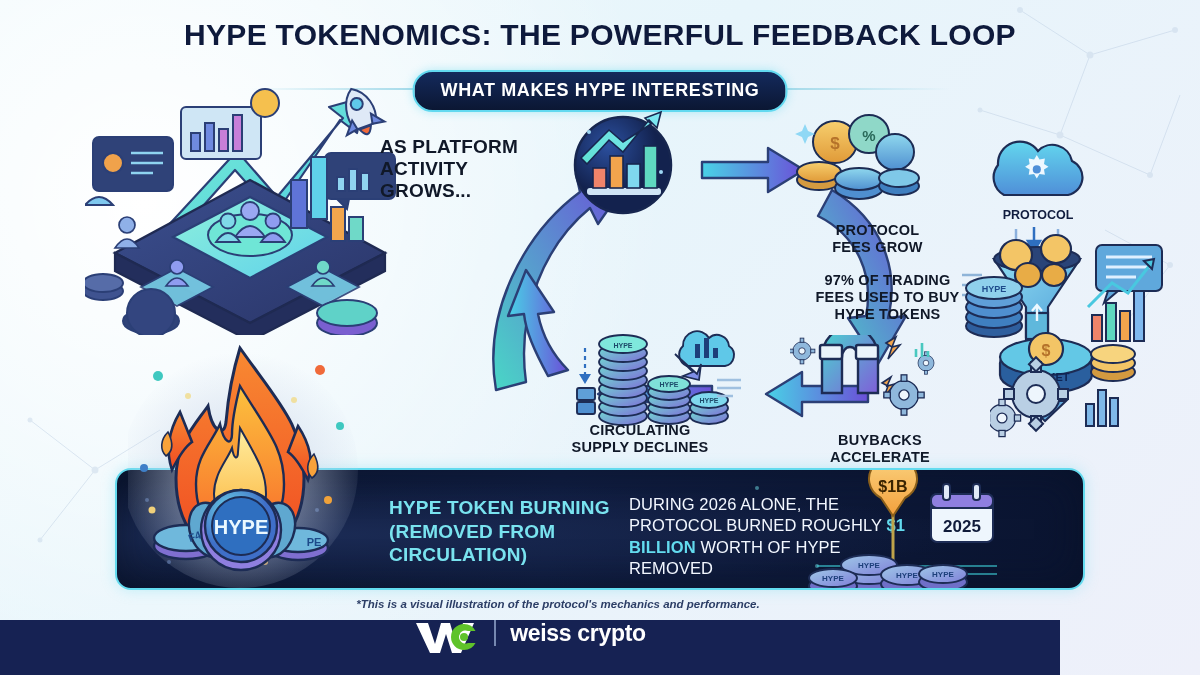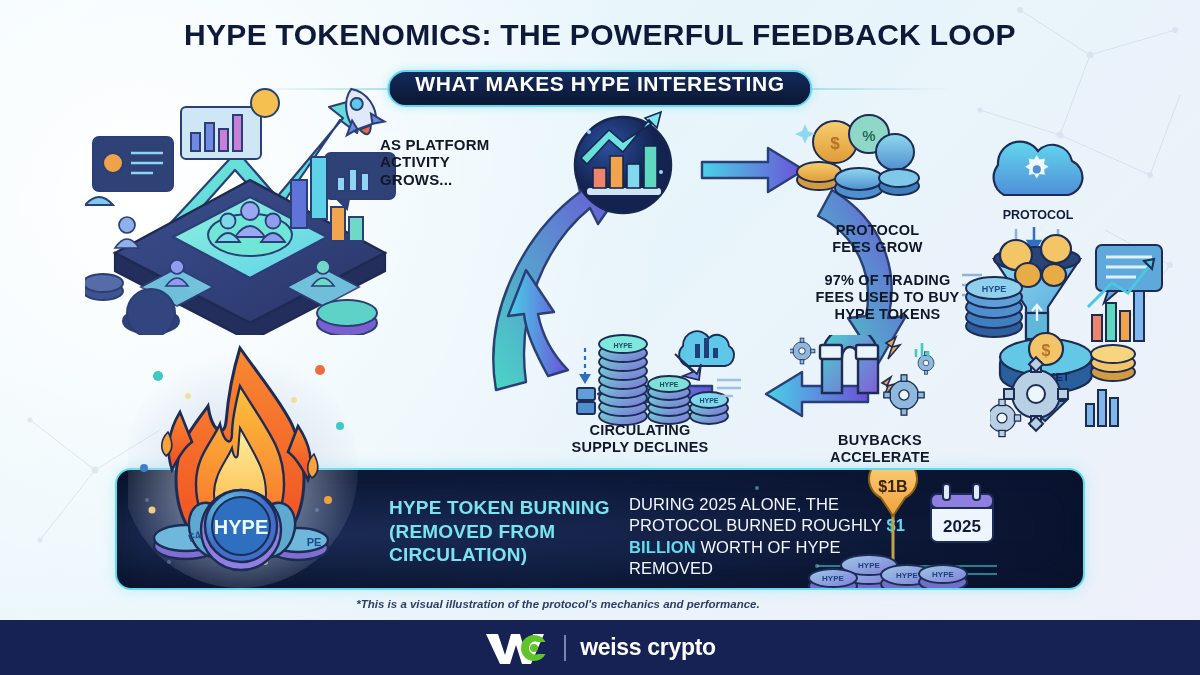--- a/index.html
+++ b/index.html
@@ -24,24 +24,24 @@
     font-size:30px; font-weight:bold; letter-spacing:.3px;
     color:#0e1a3c; font-family:"Liberation Sans", sans-serif;
     text-shadow:0 1px 0 rgba(255,255,255,.7);
   }
   .subrule {
     position:absolute; top:88px; left:250px; width:700px; height:2px;
     background:linear-gradient(90deg,rgba(120,200,225,0),#9fd8e8 25%,#9fd8e8 75%,rgba(120,200,225,0));
   }
   .pill {
     position:absolute; top:70px; left:50%; transform:translateX(-50%);
-    padding:0 26px 9px; border-radius:20px;
+    padding:8px 26px 9px; border-radius:20px;
     background:linear-gradient(180deg,#142a5c 0%,#0b1733 100%);
     border:2px solid #62d9f0;
-    color:#ffffff; font-size:21px; font-weight:bold; letter-spacing:.6px;
+    color:#ffffff; font-size:18px; font-weight:bold; letter-spacing:.6px;
     box-shadow:0 0 10px rgba(98,217,240,.45);
     white-space:nowrap;
   }
 
   
   .clabel {
     position:absolute; text-align:center; color:#101828;
     font-size:14.5px; font-weight:bold; line-height:1.16; letter-spacing:.2px;
     text-transform:uppercase; white-space:pre-line;
   }
@@ -68,22 +68,22 @@
     letter-spacing:.1px;
   }
   .banner-body b { color:#63dbef; }
   .footnote {
     position:absolute; left:0; top:598px; width:1116px; text-align:center;
     font-size:11.5px; font-style:italic; font-weight:bold; color:#2c3e66;
   }
 
   
   .footer {
-    position:absolute; left:0; top:620px; width:1200px; height:55px;
-    background:#162253; display:flex; align-items:center; justify-content:center; gap:14px;
+    position:absolute; left:0; top:620px; width:1060px; height:55px;
+    background:#162253; display:flex; align-items:flex-start; justify-content:center; gap:14px;
   }
   .logo-mark { display:flex; align-items:center; gap:2px; }
   .divider-bar { width:2px; height:26px; background:#8fa3c8; opacity:.8; }
   .brand-text {
     color:#ffffff; font-size:23px; font-weight:bold; letter-spacing:-.3px;
   }
 </style>
 </head>
 <body>
 
@@ -209,21 +209,21 @@
       <ellipse cx="18" cy="206" rx="20" ry="9" fill="#3f5390"></ellipse>
       <ellipse cx="18" cy="198" rx="20" ry="9" fill="#566ca8"></ellipse>
       <ellipse cx="66" cy="236" rx="28" ry="13" fill="#2f4278"></ellipse>
       <circle cx="66" cy="228" r="24" fill="#33457f"></circle>
       <ellipse cx="262" cy="238" rx="30" ry="13" fill="#7a5fd0"></ellipse>
       <ellipse cx="262" cy="228" rx="30" ry="13" fill="#5fd2c8"></ellipse>
     </g>
     <path d="M0 120 q14 -16 28 0 z" fill="#7fc8ee" stroke="#2b3f76" stroke-width="2"></path>
   </svg>
 
-  <div class="clabel left-al" style="left:380px; top:136px; width:150px; font-size:15px;">AS PLATFORM
+  <div class="clabel left-al" style="left:380px; top:136px; width:150px; font-size:19px;">AS PLATFORM
 ACTIVITY
 GROWS...</div>
 
   <svg width="640" height="320" viewBox="0 0 640 320" style="position:absolute;left:430px;top:120px;">
     <defs>
       <linearGradient id="aCurve" x1="0" y1="1" x2="1" y2="0">
         <stop offset="0" stop-color="#49d7c6"></stop>
           <stop offset="1" stop-color="#6b4fd8"></stop>
       </linearGradient>
       <linearGradient id="aStraight" x1="0" y1="0" x2="1" y2="0">
@@ -639,21 +639,21 @@
           <circle cx="860" cy="26" r="2"></circle>
         </g>
       <g stroke="#3fd8e0" stroke-width="2" opacity=".55">
           <path d="M700 96 h180"></path>
           <path d="M700 96 h180" transform="translate(0,8)"></path>
         </g>
     </svg>
 
     <div class="banner-heading">HYPE TOKEN BURNING
 (REMOVED FROM CIRCULATION)</div>
-    <div class="banner-body"><span>DURING 2025 ALONE, THE PROTOCOL BURNED ROUGHLY </span><b>$1 BILLION</b><span> WORTH OF HYPE REMOVED</span></div>
+    <div class="banner-body"><span>DURING 2026 ALONE, THE PROTOCOL BURNED ROUGHLY </span><b>$1 BILLION</b><span> WORTH OF HYPE REMOVED</span></div>
 
     <svg width="280" height="122" viewBox="0 0 280 122" style="position:absolute;right:0;top:0;">
       <defs>
         <linearGradient id="pinG" x1="0" y1="0" x2="0" y2="1">
           <stop offset="0" stop-color="#fbd27e"></stop>
             <stop offset="1" stop-color="#f2a03c"></stop>
         </linearGradient>
         <linearGradient id="bCoin" x1="0" y1="0" x2="1" y2="1">
           <stop offset="0" stop-color="#9fc8e8"></stop>
             <stop offset="1" stop-color="#7f7fd8"></stop>

